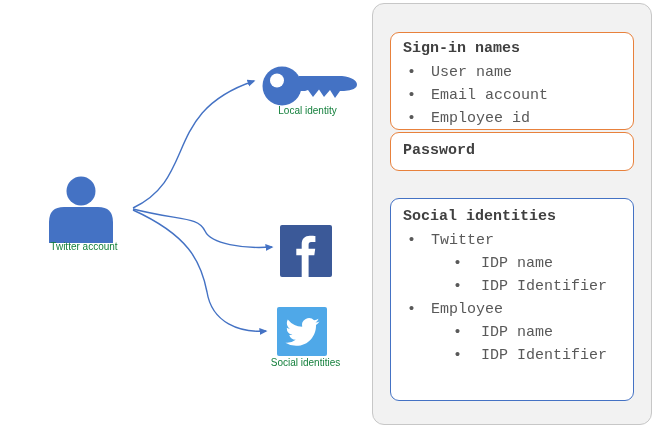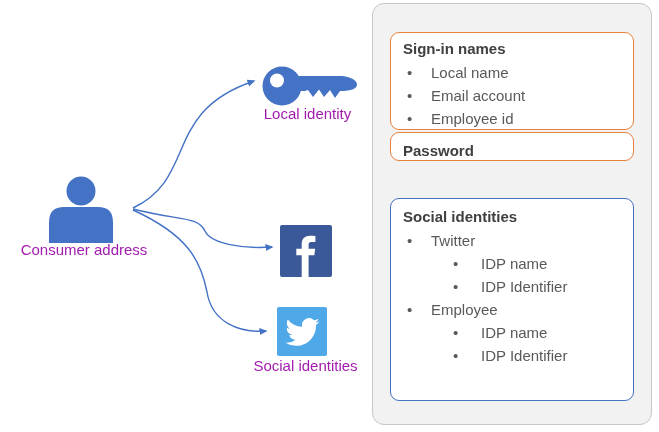--- a/index.html
+++ b/index.html
@@ -4,28 +4,29 @@
 <style>
   html,body{margin:0;padding:0;background:#fff;}
   #stage{
     position:relative;width:659px;height:432px;overflow:hidden;
     background:#ffffff;
     font-family:"Liberation Sans","DejaVu Sans",sans-serif;
     color:#595959;font-size:15px;
   }
   .abs{position:absolute;}
   .dlabel{
-    position:absolute;text-align:center;color:#a21caf;font-size:15px;
+    position:absolute;text-align:center;color:#15803d;font-size:10px;
     white-space:nowrap;
   }
   
   .panel{
     position:absolute;left:372px;top:3px;width:280px;height:422px;
     background:#F2F2F2;border:1.5px solid #C7C7C7;border-radius:12px;
     box-sizing:border-box;
+    font-family:Liberation Mono, monospace;
   }
   .box{
     position:absolute;left:17px;width:244px;background:#ffffff;
     border:1.6px solid;border-radius:9px;box-sizing:border-box;
     overflow:hidden;
   }
   .box.orange{border-color:#E8813C;}
   .box.blue{border-color:#4472C4;}
   .box .title{
     font-weight:bold;color:#404040;font-size:15px;
@@ -55,21 +56,21 @@
       <path d="M133,208 C198,177 162,112 254,81" marker-end="url(#ah)"></path>
       <path d="M133,209 C180,221 198,216 205,231 C211,244 243,249 272,247" marker-end="url(#ah)"></path>
       <path d="M133,210 C188,235 201,261 207,292 C212,323 240,333 266,331" marker-end="url(#ah)"></path>
     </g>
   </svg>
 
   <svg class="abs" style="left:48px;top:176px;" width="66" height="67" viewBox="0 0 66 67">
     <circle cx="33" cy="15" r="14.5" fill="#4472C4"></circle>
     <path d="M1,67 V46 Q1,31 16,31 H50 Q65,31 65,46 V67 Z" fill="#4472C4"></path>
   </svg>
-  <div class="dlabel" style="left:2px;top:241px;width:164px;">Consumer address</div>
+  <div class="dlabel" style="left:2px;top:241px;width:164px;">Twitter account</div>
 
   <svg class="abs" style="left:262px;top:65px;" width="96" height="41" viewBox="0 0 96 41">
     <circle cx="20" cy="21" r="19.5" fill="#4472C4"></circle>
     <path d="M37,11 H80 Q95,13 95,20 Q95,25 82,26 H78 L73,33 L68,25 L62,32 L57,24.5 L51,32 L46,25 L43,26 H37 Z" fill="#4472C4"></path>
     <circle cx="15" cy="15.5" r="7" fill="#ffffff"></circle>
   </svg>
   <div class="dlabel" style="left:230px;top:105px;width:155px;">Local identity</div>
 
   <div class="tile" style="left:280px;top:225px;width:52px;height:52px;background:#3B5998;">
     <svg width="52" height="52" viewBox="0 0 52 52">
@@ -83,33 +84,33 @@
     </svg>
   </div>
   <div class="dlabel" style="left:228px;top:357px;width:155px;">Social identities</div>
 
   <div class="panel">
 
     <div class="box orange" style="top:28px;height:98px;">
       <div class="title">Sign-in names</div>
       <div class="row">
         <span class="b">•</span>
-        <span>Local name</span>
+        <span>User name</span>
       </div>
       <div class="row">
         <span class="b">•</span>
         <span>Email account</span>
       </div>
       <div class="row">
         <span class="b">•</span>
         <span>Employee id</span>
       </div>
     </div>
 
-    <div class="box orange pwd" style="top:128px;height:29px;">
+    <div class="box orange pwd" style="top:128px;height:39px;">
       <div class="title">Password</div>
     </div>
 
     <div class="box blue" style="top:194px;height:203px;">
       <div class="title" style="padding-top:7px;">Social identities</div>
 
       <div class="row">
         <span class="b">•</span>
         <span>Twitter</span>
       </div>

